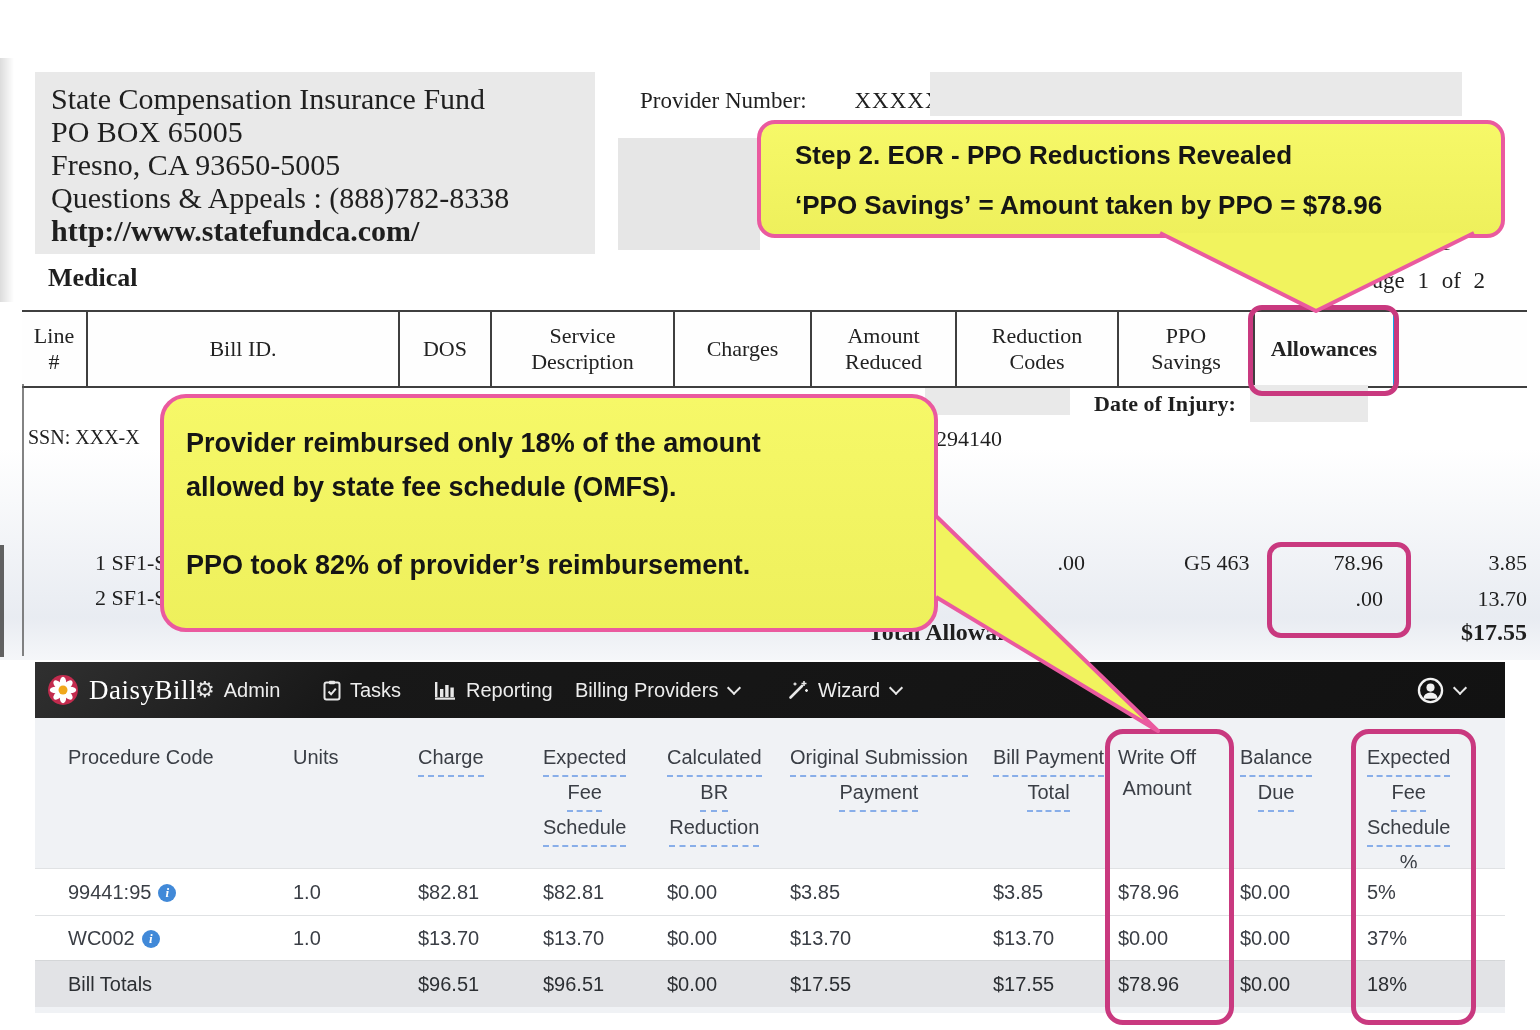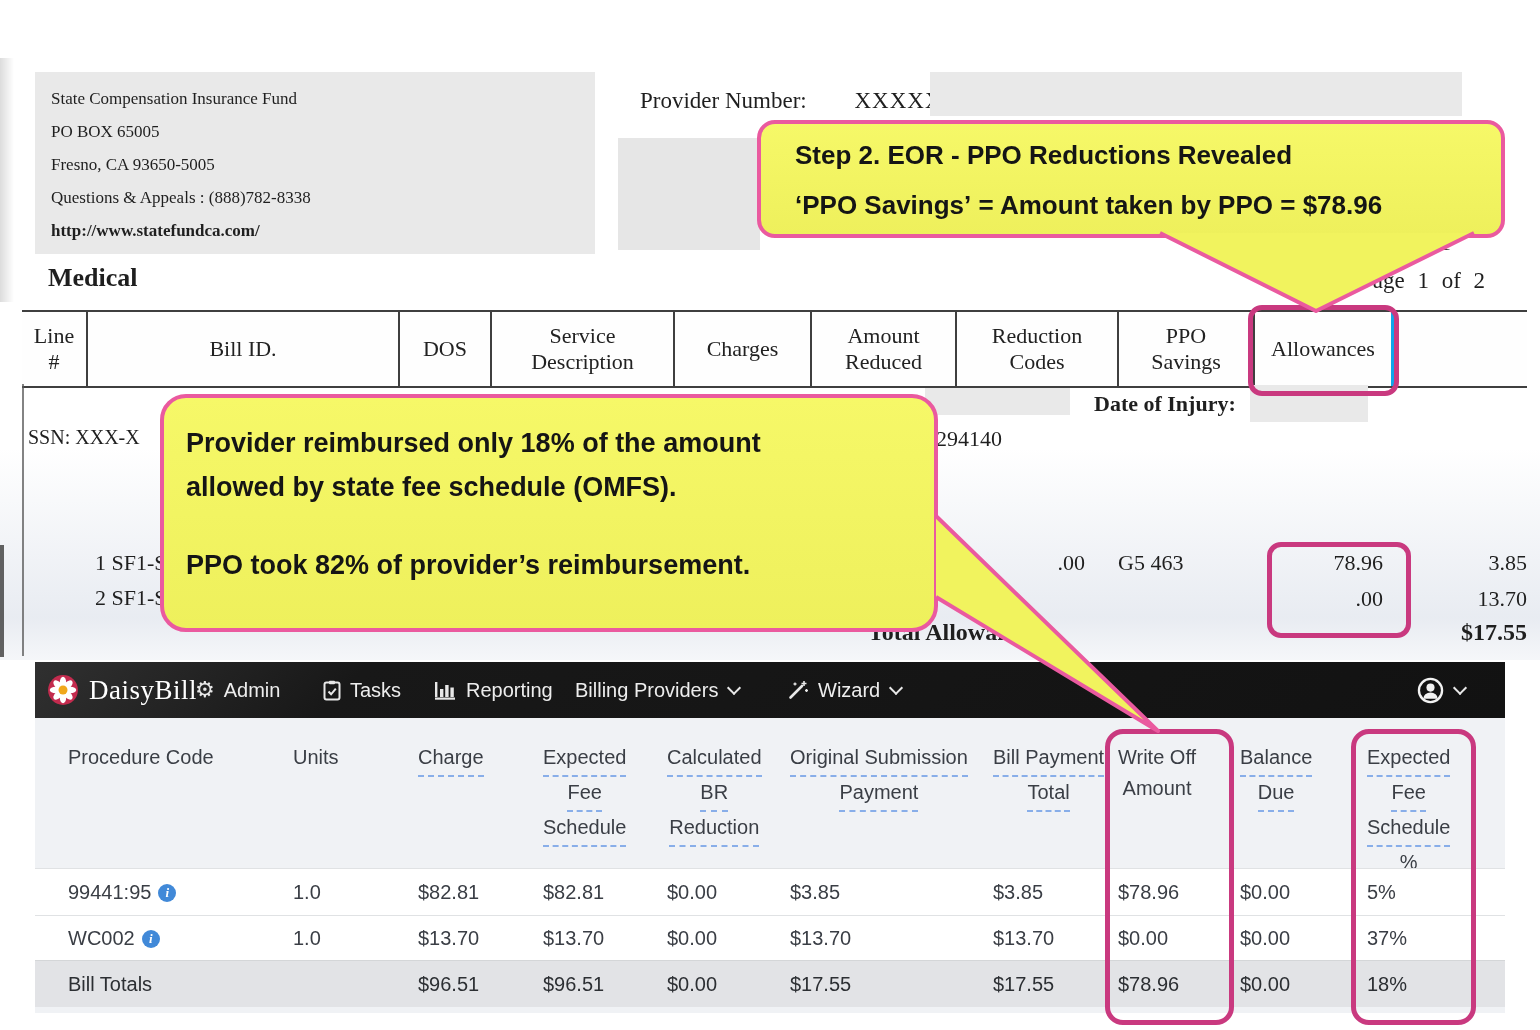--- a/index.html
+++ b/index.html
@@ -11,21 +11,21 @@
   
   .scan-wash{left:0;top:448px;width:1540px;height:212px;
     background:linear-gradient(180deg,rgba(223,229,238,0) 0%,rgba(201,209,223,.42) 80%,rgba(201,209,223,.18) 100%);}
   .scan-edge-left{left:0;top:58px;width:14px;height:244px;
     background:linear-gradient(90deg,#dcdcdc,rgba(245,245,245,0));}
   .scan-edge-dark{left:0;top:545px;width:4px;height:112px;background:#474747;opacity:.85;}
   .eor-titlebar{left:20px;top:8px;width:1504px;height:46px;border:2px solid #4b4b4b;
     background:linear-gradient(180deg,#fdfdfd,#efefef);display:flex;align-items:center;justify-content:center;}
   .eor-title{font-size:24px;color:#1e1e1e;}
   .payer{left:35px;top:72px;width:560px;height:182px;background:#e9e9e9;padding:10px 0 0 16px;box-sizing:border-box;}
-  .payer div{font-size:17px;line-height:33px;}
+  .payer div{font-size:30px;line-height:33px;}
   .payer .bold{font-weight:bold;}
   .provnum{left:640px;top:88px;font-size:23px;}
   .provnum .val{margin-left:42px;letter-spacing:1px;}
   .redact{background:#e9e9e9;}
   .medical{left:48px;top:263px;font-size:26px;font-weight:bold;}
   .pagelabel{left:1360px;top:268px;font-size:23px;word-spacing:7px;}
   .fragment{left:1392px;top:238px;height:24px;overflow:hidden;font-size:24px;color:#3a3a3a;}
   .fragment span{display:block;margin-top:-9px;}
 
   .doc-header{left:22px;top:310px;width:1505px;height:74px;display:flex;background:#fefefe;
@@ -127,37 +127,37 @@
         <span>Reduced</span>
     </div>
     <div class="dh-cell" style="width:162px;">
       <span>Reduction</span>
         <span>Codes</span>
     </div>
     <div class="dh-cell" style="width:136px;">
       <span>PPO</span>
         <span>Savings</span>
     </div>
-    <div class="dh-cell" style="width:139px;border-right:3px solid #0ea5e9;">
+    <div class="dh-cell" style="width:139px;border-right:1px solid #0ea5e9;font-weight:bold;">
       <span>Allowances</span>
     </div>
   </div>
   <div class="abs doc-leftline"></div>
 
   <div class="abs redact" style="left:925px;top:388px;width:145px;height:27px;"></div>
   <div class="abs serif doc-bold" style="left:1094px;top:391px;font-size:22px;">Date of Injury:</div>
   <div class="abs redact" style="left:1250px;top:385px;width:118px;height:37px;"></div>
 
   <div class="abs serif" style="left:28px;top:426px;font-size:20px;">SSN: XXX-X</div>
   <div class="abs serif" style="left:936px;top:426px;font-size:22px;">294140</div>
 
   <div class="abs serif doc-text" style="left:95px;top:550px;">1 SF1-S</div>
   <div class="abs serif doc-text" style="left:95px;top:585px;">2 SF1-S</div>
   <div class="abs serif doc-text ralign" style="left:1000px;top:550px;width:85px;">.00</div>
-  <div class="abs serif doc-text" style="left:1118px;top:550px;">G5 463</div>
+  <div class="abs serif doc-text" style="left:1184px;top:550px;">G5 463</div>
   <div class="abs serif doc-text ralign" style="left:1280px;top:550px;width:103px;">78.96</div>
   <div class="abs serif doc-text ralign" style="left:1440px;top:550px;width:87px;">3.85</div>
   <div class="abs serif doc-text ralign" style="left:1280px;top:586px;width:103px;">.00</div>
   <div class="abs serif doc-text ralign" style="left:1430px;top:586px;width:97px;">13.70</div>
   <div class="abs serif doc-bold" style="left:868px;top:619px;font-size:24px;">Total Allowances.</div>
   <div class="abs serif doc-bold ralign" style="left:1420px;top:619px;width:107px;font-size:24px;">$17.55</div>
 
   <div class="abs app-bg"></div>
   <div class="abs navbar">
     <div class="nav-item brand">

